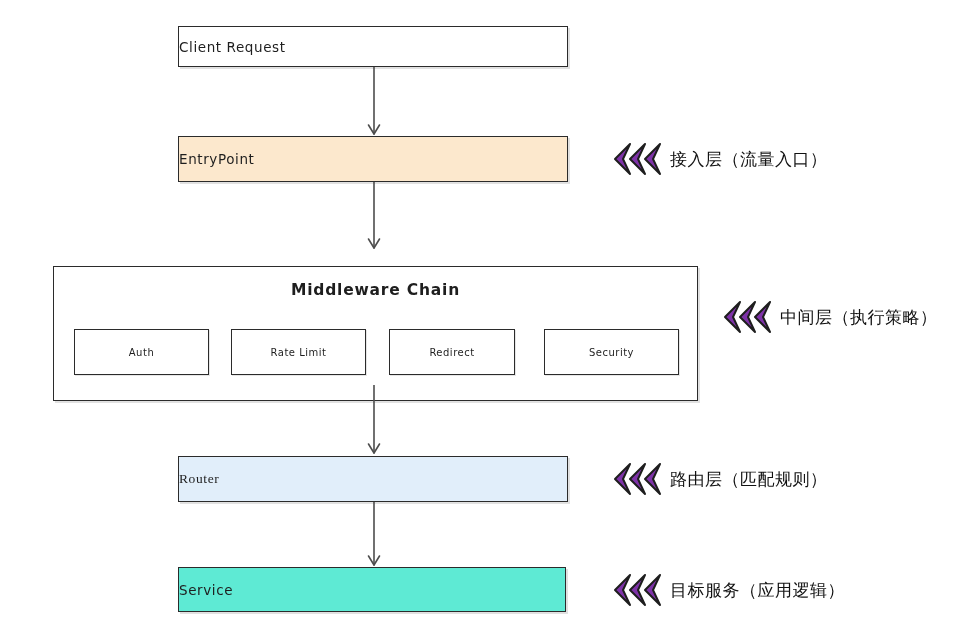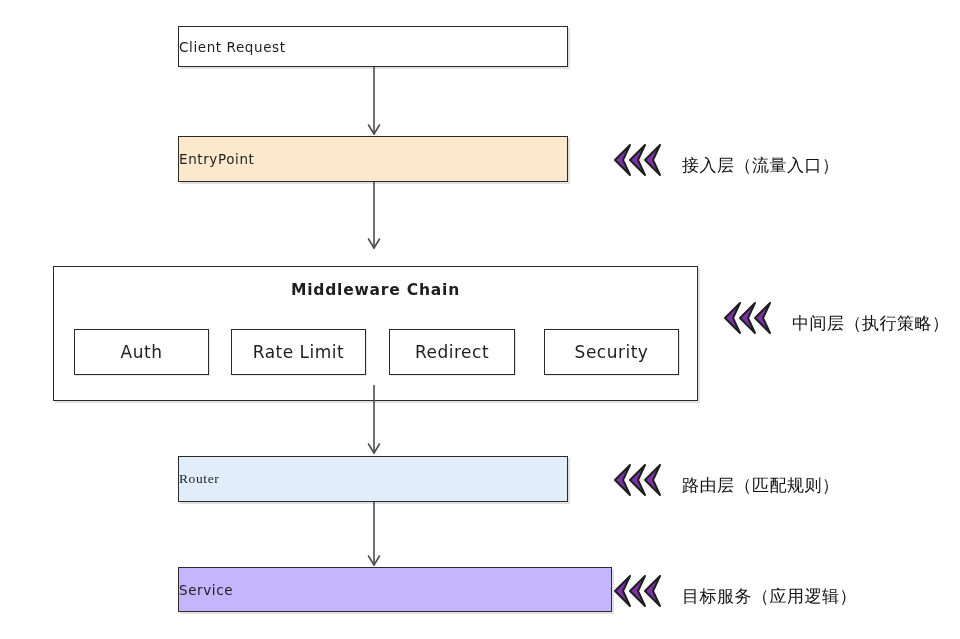--- a/index.html
+++ b/index.html
@@ -43,37 +43,37 @@
   }
   .inner-node {
     position: absolute;
     border: 1.4px solid #2b2b2b;
     background: #ffffff;
     display: flex;
     align-items: center;
     justify-content: center;
     box-shadow: 1px 1px 0 rgba(90,90,90,0.15);
   }
-  .inner-node .label { font-size: 17px; letter-spacing: 0.5px; font-weight: 500; }
+  .inner-node .label { font-size: 10px; letter-spacing: 0.5px; font-weight: 500; }
 
   .arrow { position: absolute; width: 18px; }
   .arrow svg { display: block; }
   .arrow line, .arrow polyline {
     stroke: #4d4d4d;
     stroke-width: 1.6;
     fill: none;
     stroke-linecap: round;
     stroke-linejoin: round;
   }
 
   .annotation {
     position: absolute;
     display: flex;
-    align-items: flex-end;
-    gap: 20px;
+    align-items: center;
+    gap: 8px;
     height: 36px;
   }
   .chevrons svg { display: block; }
   .chevrons polygon {
     fill: currentColor;
     stroke: #1e1e1e;
     stroke-width: 2;
     stroke-linejoin: round;
   }
   .annotation .ann-label {
@@ -172,21 +172,21 @@
     <span class="ann-label">路由层（匹配规则）</span>
   </div>
 
   <div class="arrow" style="left:365px; top:502px;">
     <svg width="18" height="65" viewBox="0 0 18 65">
       <line x1="9" y1="0" x2="9" y2="63"></line>
       <polyline points="3.5,54 9,63 14.5,54"></polyline>
     </svg>
   </div>
 
-  <div class="node" style="left: 178px; top: 567px; width: 434px; height: 45px; background-color: #c4b5fd;">
+  <div class="node" style="left: 178px; top: 567px; width: 388px; height: 45px; background-color: #5eead4;">
     <span class="label">Service</span>
   </div>
 
   <div class="annotation" style="left:612px; top:572px;">
     <span class="chevrons" style="color: rgb(126, 50, 168);">
       <svg width="50" height="34" viewBox="0 0 50 34">
         <polygon points="18,2 3,17 18,32 11,17"></polygon>
         <polygon points="33,2 18,17 33,32 26,17"></polygon>
         <polygon points="48,2 33,17 48,32 41,17"></polygon>
       </svg>

